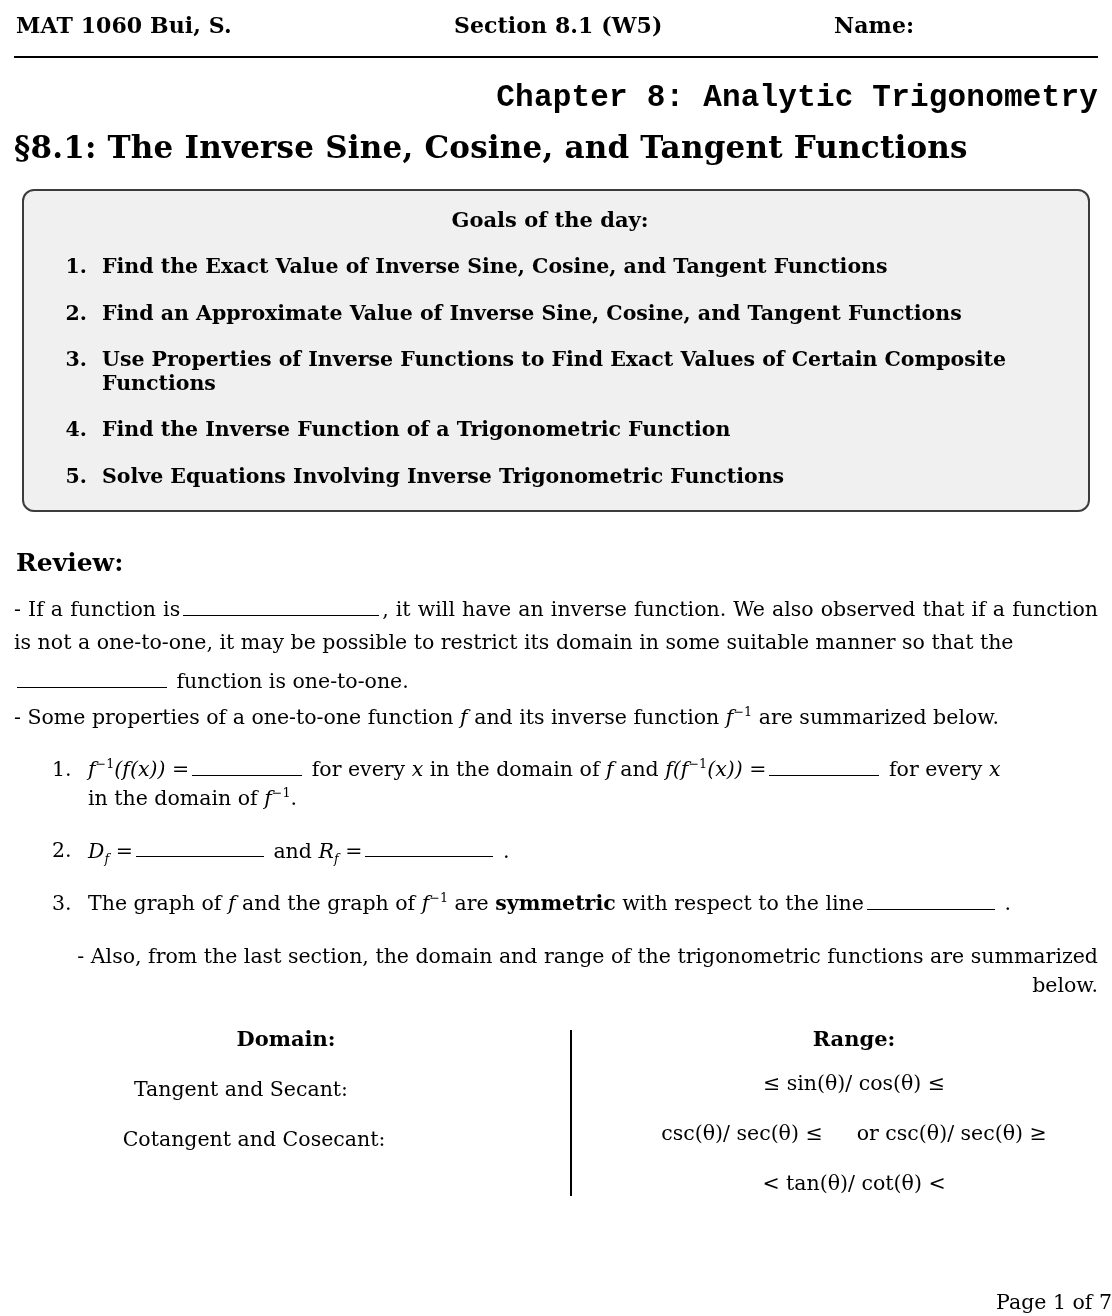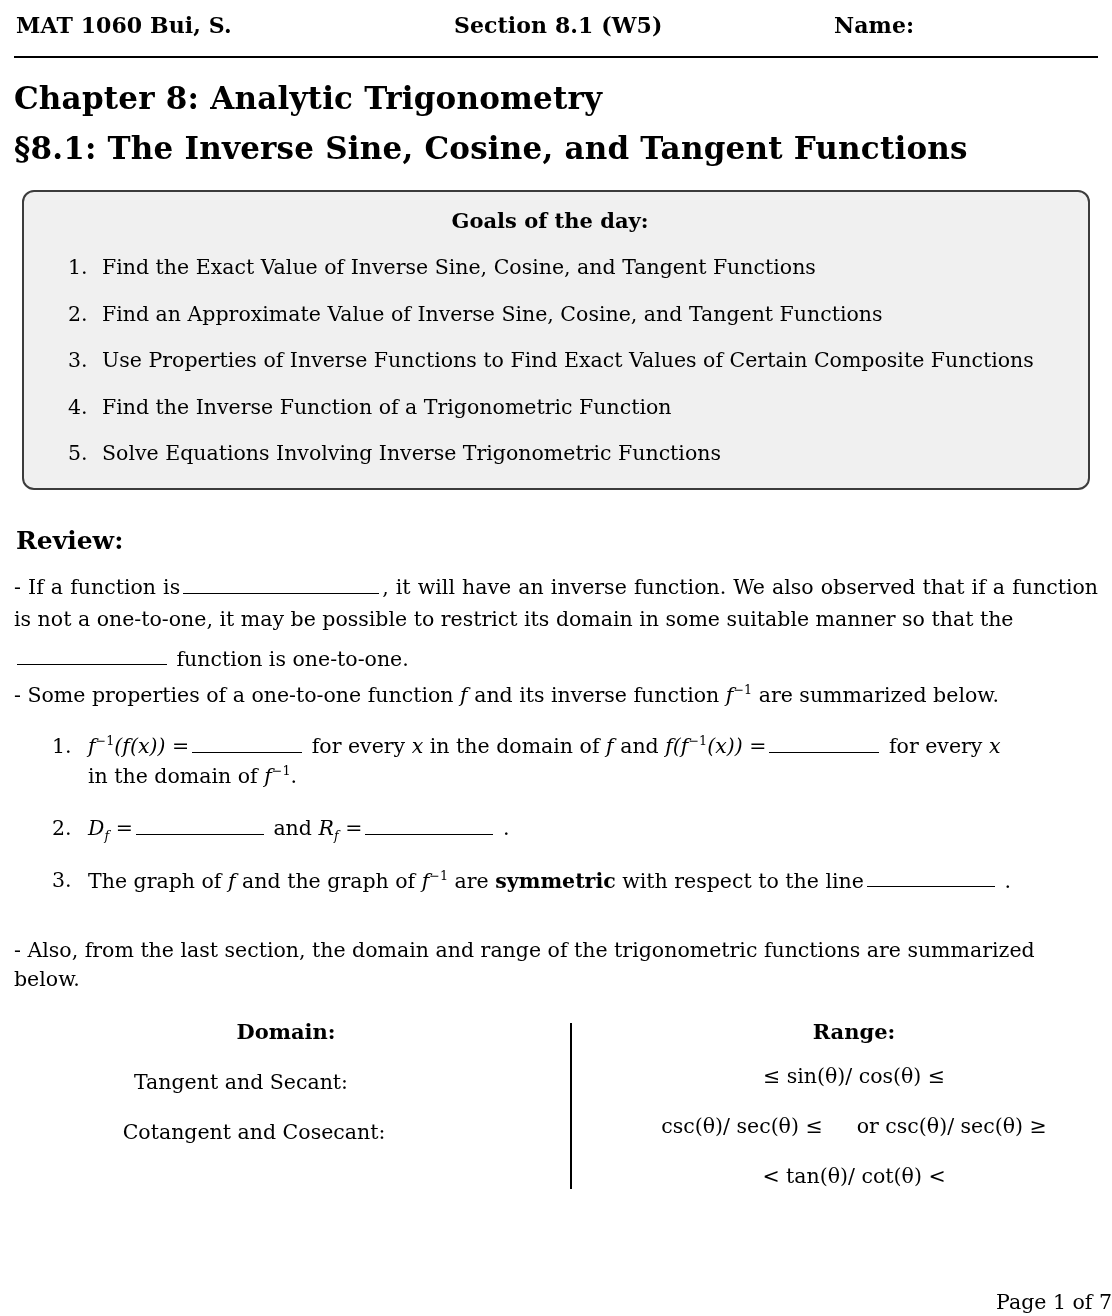--- a/index.html
+++ b/index.html
@@ -37,25 +37,26 @@
     font-size: 22px;
     letter-spacing: .1px;
     white-space: nowrap;
   }
   .hdr-course { left: 2px; text-align: right; }
   .hdr-section { left: 440px; }
   .hdr-name { left: 820px; }
 
   
   .doc-title {
-    text-align: left;
+    text-align: right;
     font-weight: bold;
     font-size: 31px;
     letter-spacing: .2px;
     margin-top: 22px;
+    font-family: Liberation Mono, monospace;
   }
   .doc-subtitle {
     font-weight: bold;
     font-size: 31px;
     letter-spacing: .2px;
     margin-top: 14px;
   }
 
   
   .goals-box {
@@ -70,20 +71,21 @@
     text-align: center;
     font-weight: bold;
     font-size: 21px;
     margin-bottom: 12px;
   }
   ol.goals-list {
     margin: 0;
     padding-left: 56px;
     font-size: 20.5px;
     list-style-type: decimal;
+    font-weight: bold;
   }
   ol.goals-list li {
     margin-top: 23px;
     padding-left: 8px;
     line-height: 1.15;
   }
 
   
   .section-heading {
     font-weight: bold;
@@ -242,21 +244,21 @@
       <span class="mi">f</span>
       <span>and the graph of</span>
       <span class="mi">f</span><sup class="ex">−1</sup>
       <span>are</span>
       <span class="bold">symmetric</span>
       <span>with respect to the line</span><span class="blank b-md"></span>
       <span>.</span>
     </li>
   </ol>
 
-  <div class="para2 nojust" style="margin-top:40px;">- Also, from the last section, the domain and range of the trigonometric functions are summarized below.</div>
+  <div class="para2 nojust" style="margin-top:24px;text-align:right;">- Also, from the last section, the domain and range of the trigonometric functions are summarized below.</div>
 
   <div class="dr-wrap">
     <div class="dr-divider"></div>
 
     <div class="dr-col dr-left">
       <div class="dr-head">Domain:</div>
       <div class="dr-row r2">Tangent and Secant:</div>
       <div class="dr-row r3">Cotangent and Cosecant:</div>
     </div>
 

